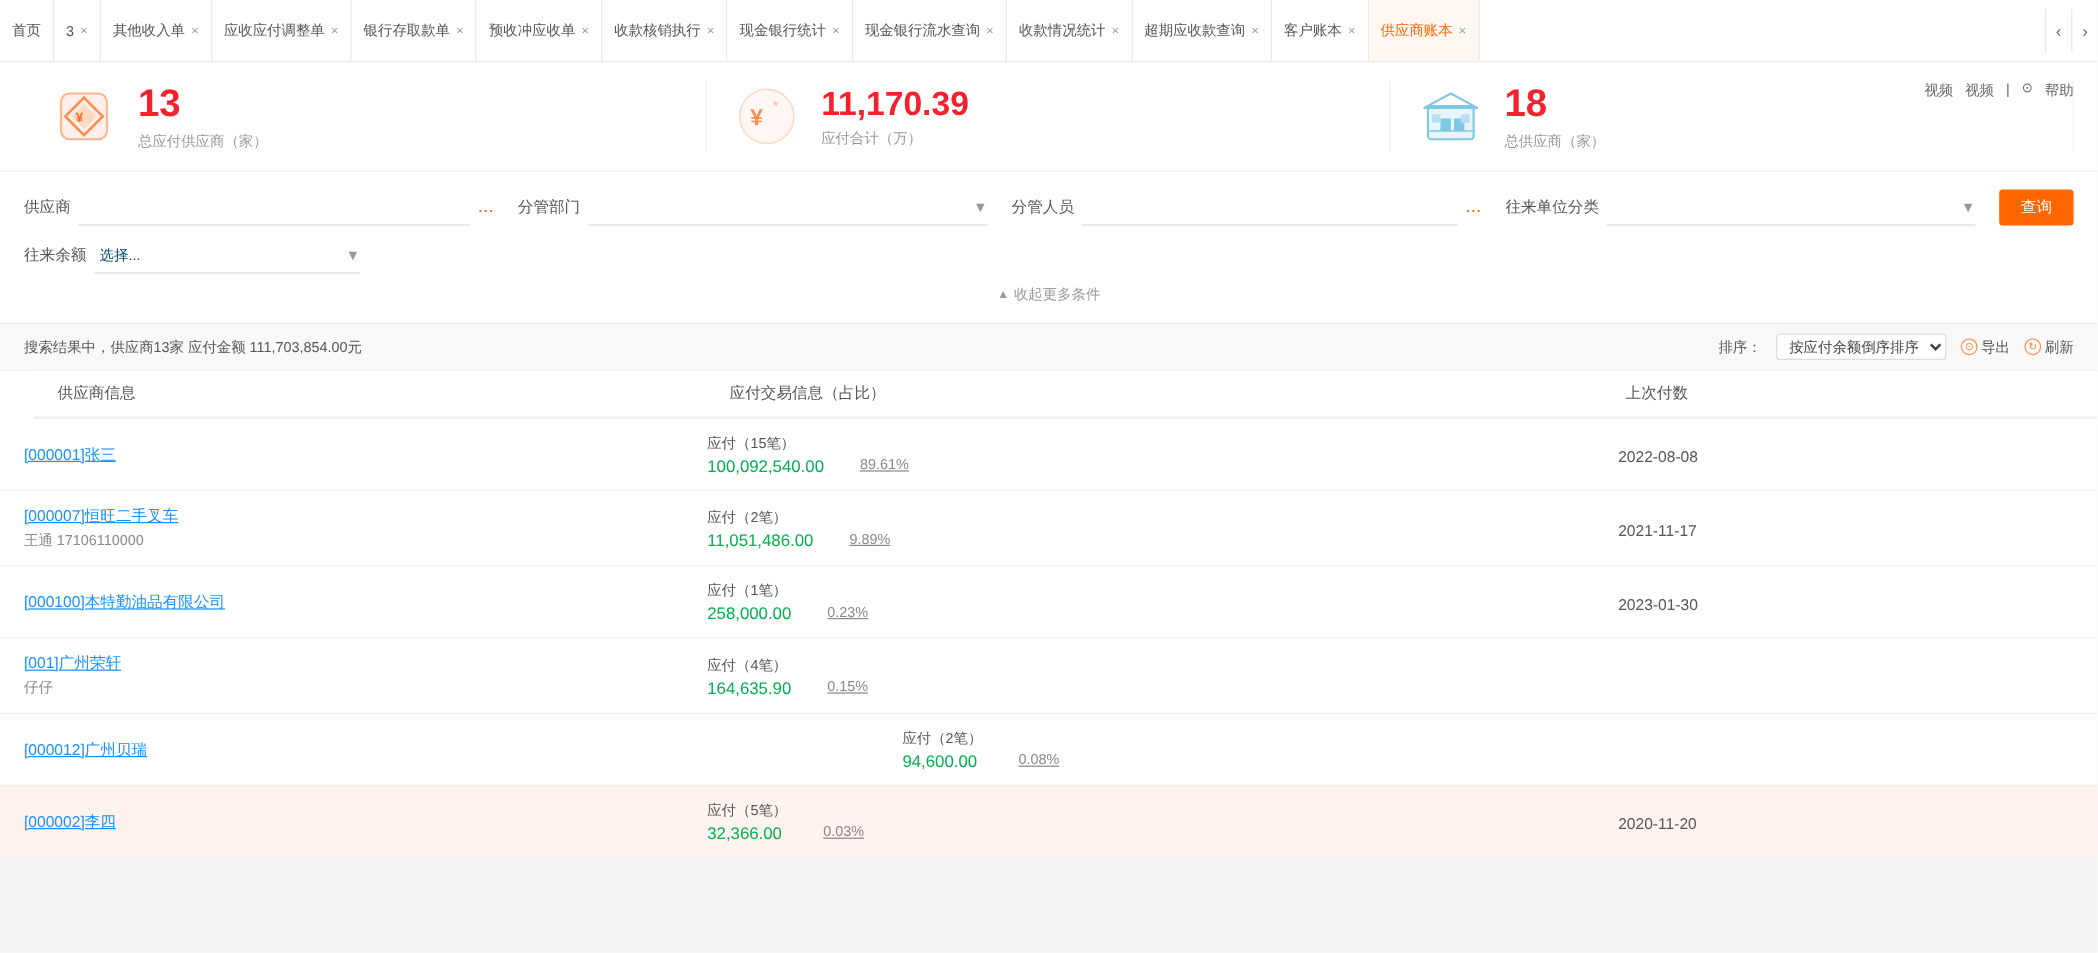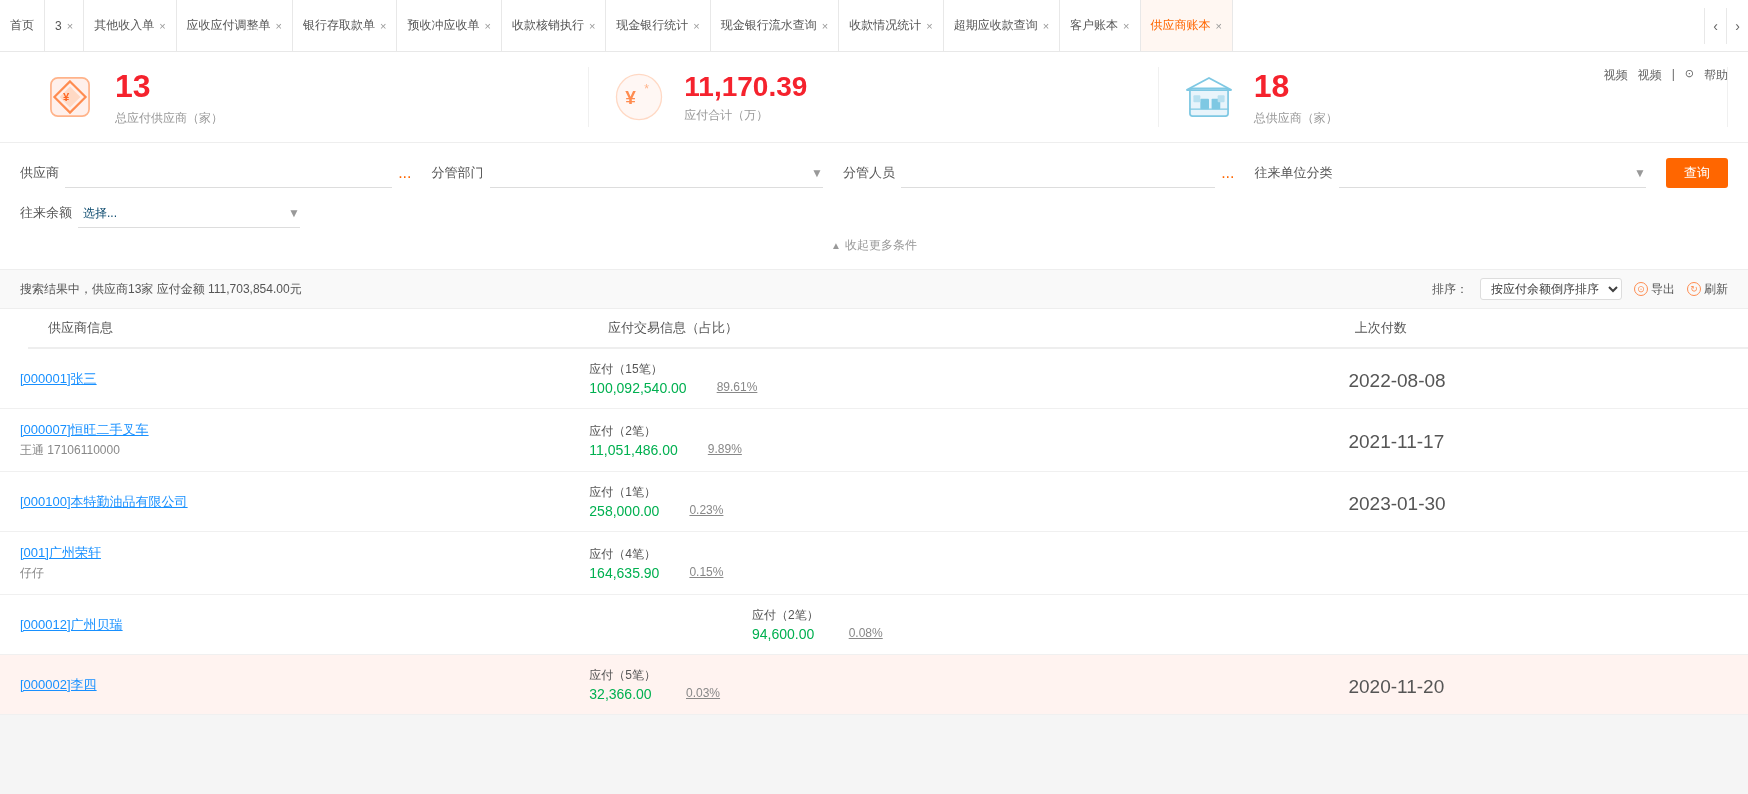--- a/index.html
+++ b/index.html
@@ -299,21 +299,21 @@
     .tx-percent {
       font-size: 12px;
       color: #888;
       margin-left: 10px;
       align-self: flex-end;
       padding-bottom: 2px;
       text-decoration: underline;
     }
 
     .last-pay-date {
-      font-size: 19px;
+      font-size: 13px;
       color: #555;
       padding-top: 4px;
     }
   </style>
 </head>
 <body>
 
 <div class="top-nav">
   <div class="nav-item">
     <span>首页</span>

